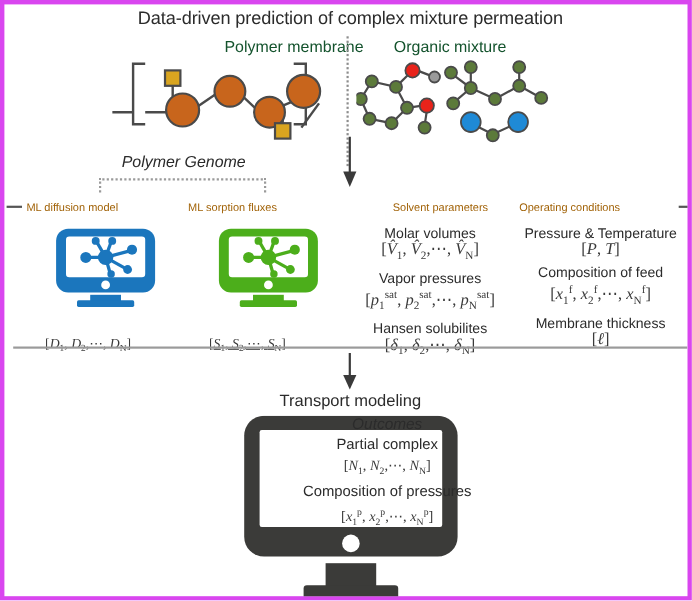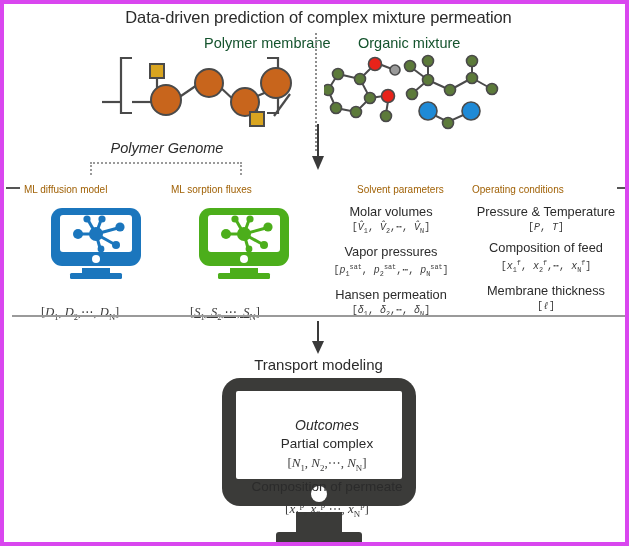--- a/index.html
+++ b/index.html
@@ -114,22 +114,22 @@
     color: #2b2b2b;
   }
   #solv-block { left: 313px; width: 148px; }
   #oper-block { left: 462px; width: 160px; }
   .p-name {
     font-size: 12.8px;
     line-height: 15px;
     white-space: nowrap;
   }
   .p-val {
-    font-family: Liberation Mono, monospace;
-    font-size: 10px;
+    font-family: Liberation Serif, serif;
+    font-size: 15px;
     line-height: 17px;
     color: #3a3a3a;
     white-space: nowrap;
   }
   .p-gap { height: 4px; }
 
   
   #sep-line {
     top: 311px; left: 8px;
     width: 613px; height: 0;
@@ -142,24 +142,25 @@
   #hd-transport {
     top: 352px; left: 0; width: 629px;
     text-align: center;
     font-size: 15px;
     color: #2b2b2b;
   }
 
   
   #big-monitor { top: 374px; left: 216px; }
   #screen-text {
-    top: 412px; left: 233px;
+    top: 372px; left: 233px;
     width: 180px;
     text-align: center;
     color: #2b2b2b;
+    padding-left: 25px;
   }
   #screen-text .t-italic {
     font-size: 14px; font-style: italic; line-height: 19px;
   }
   #screen-text .t-plain {
     font-size: 13.5px; line-height: 18px; white-space: nowrap;
   }
   #screen-text .t-math {
     font-family: "Liberation Serif", serif;
     font-size: 13px; line-height: 19px; color: #3a3a3a;
@@ -338,21 +339,21 @@
     <div class="p-name">Molar volumes</div>
     <div class="p-val">
       [<i>V̂</i><sub>1</sub>, <i>V̂</i><sub>2</sub>,⋯, <i>V̂</i><sub>N</sub>]
     </div>
     <div class="p-gap"></div>
     <div class="p-name">Vapor pressures</div>
     <div class="p-val">
       [<i>p</i><sub>1</sub><sup>sat</sup>, <i>p</i><sub>2</sub><sup>sat</sup>,⋯, <i>p</i><sub>N</sub><sup>sat</sup>]
     </div>
     <div class="p-gap"></div>
-    <div class="p-name">Hansen permeation</div>
+    <div class="p-name">Hansen solubilites</div>
     <div class="p-val">
       [<i>δ</i><sub>1</sub>, <i>δ</i><sub>2</sub>,⋯, <i>δ</i><sub>N</sub>]
     </div>
   </div>
 
   <div id="oper-block" class="abs param-block">
     <div class="p-name">Pressure &amp; Temperature</div>
     <div class="p-val">
       [<i>P</i>, <i>T</i>]
     </div>
@@ -384,19 +385,19 @@
     <rect x="76" y="134" width="46" height="22" fill="#3b3b39"></rect>
     <rect x="56" y="154" width="86" height="18" rx="3" fill="#3b3b39"></rect>
   </svg>
 
   <div id="screen-text" class="abs">
     <div class="t-italic">Outcomes</div>
     <div class="t-plain">Partial complex</div>
     <div class="t-math">
       [<i>N</i><sub>1</sub>, <i>N</i><sub>2</sub>,⋯, <i>N</i><sub>N</sub>]
     </div>
-    <div class="t-plain">Composition of permeate</div>
+    <div class="t-plain">Composition of pressures</div>
     <div class="t-math">
       [<i>x</i><sub>1</sub><sup>p</sup>, <i>x</i><sub>2</sub><sup>p</sup>,⋯, <i>x</i><sub>N</sub><sup>p</sup>]
     </div>
   </div>
 
 </div>
 
 </body></html>

